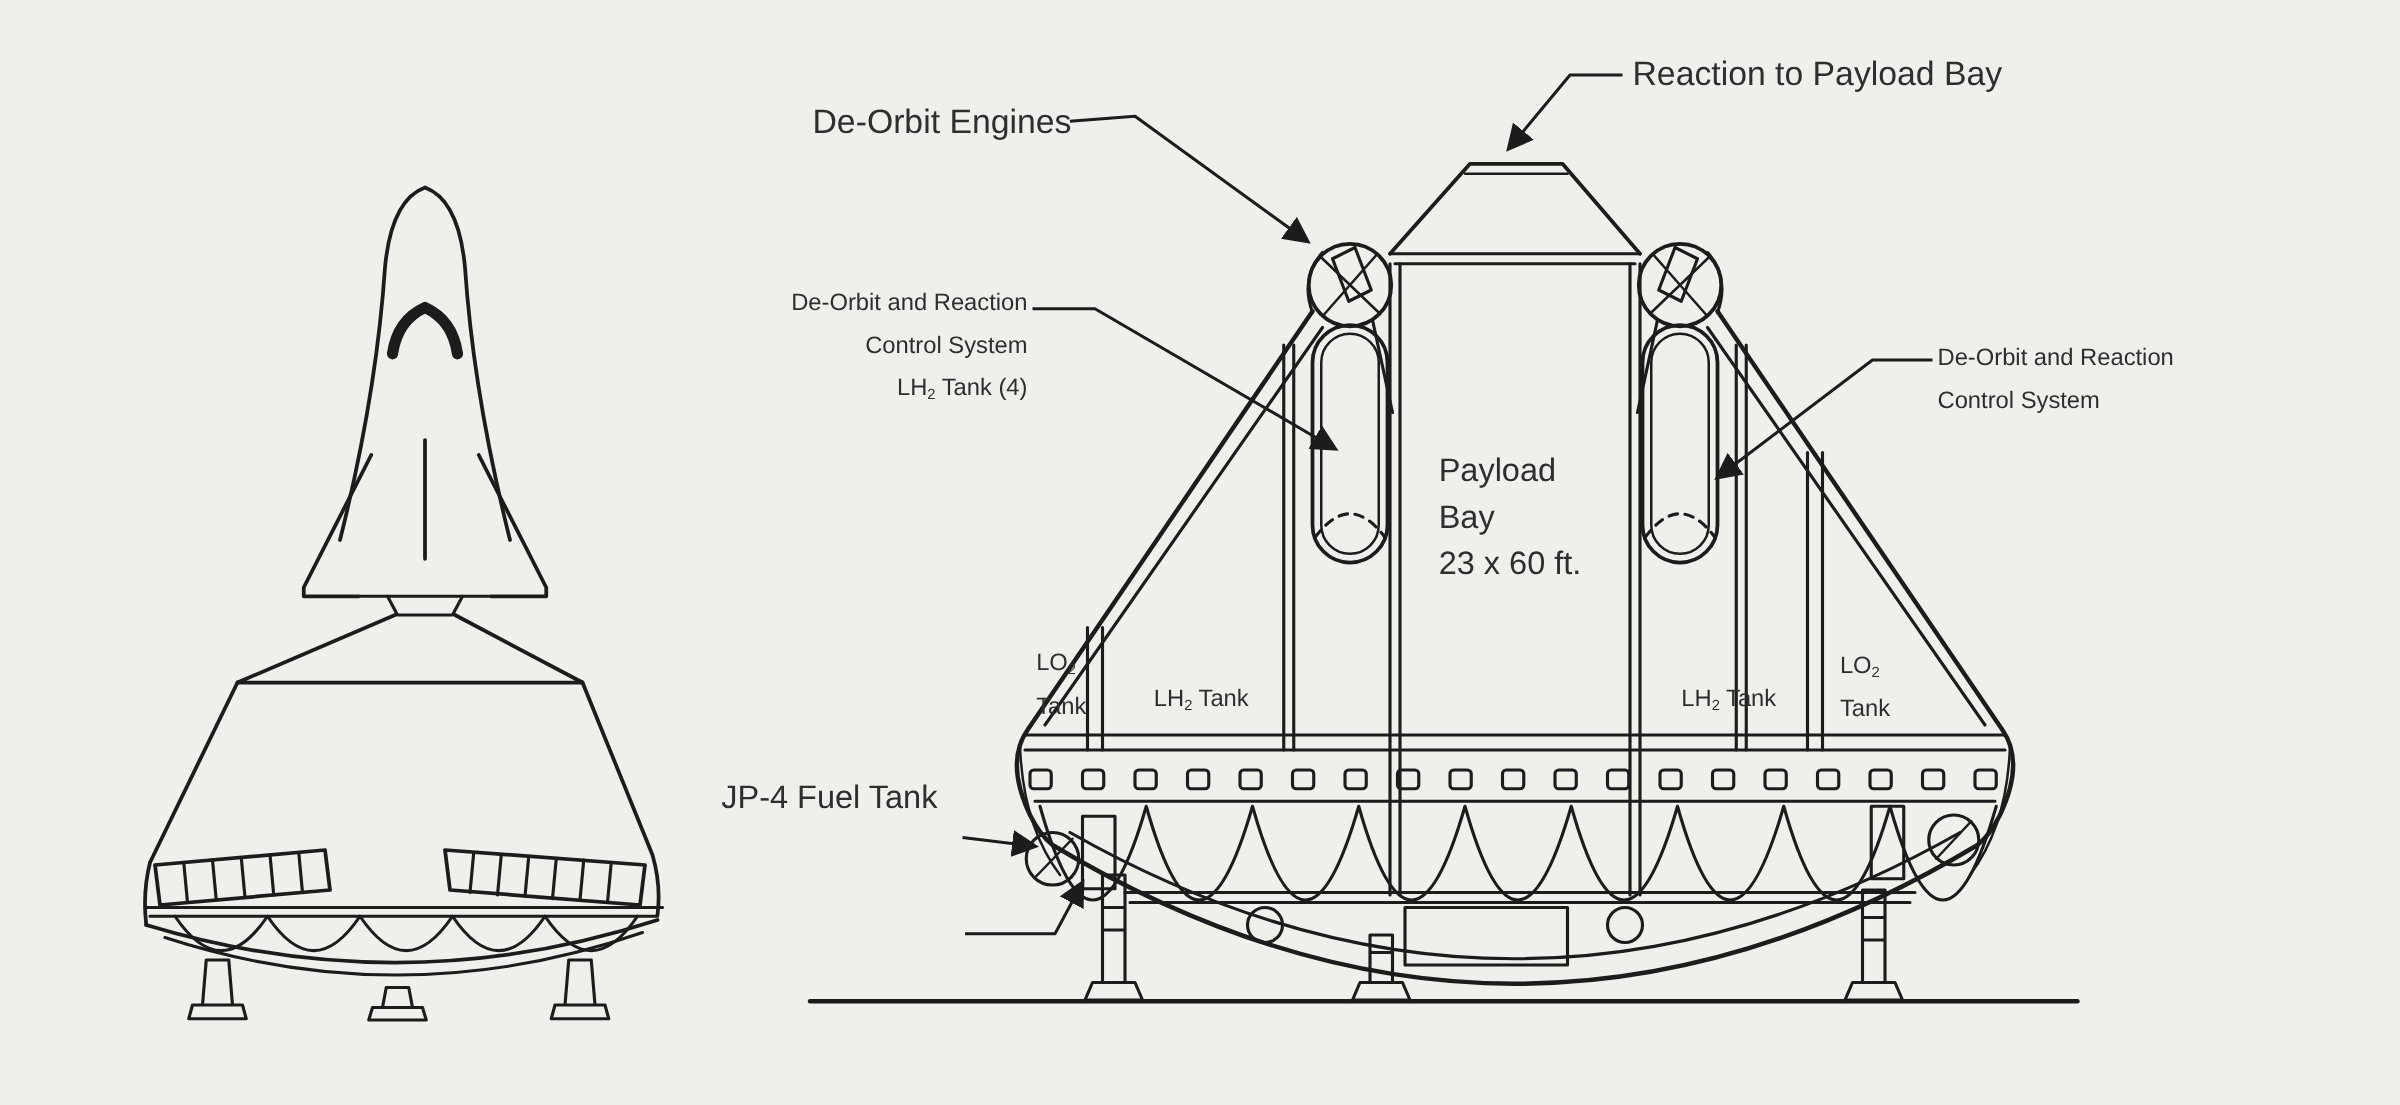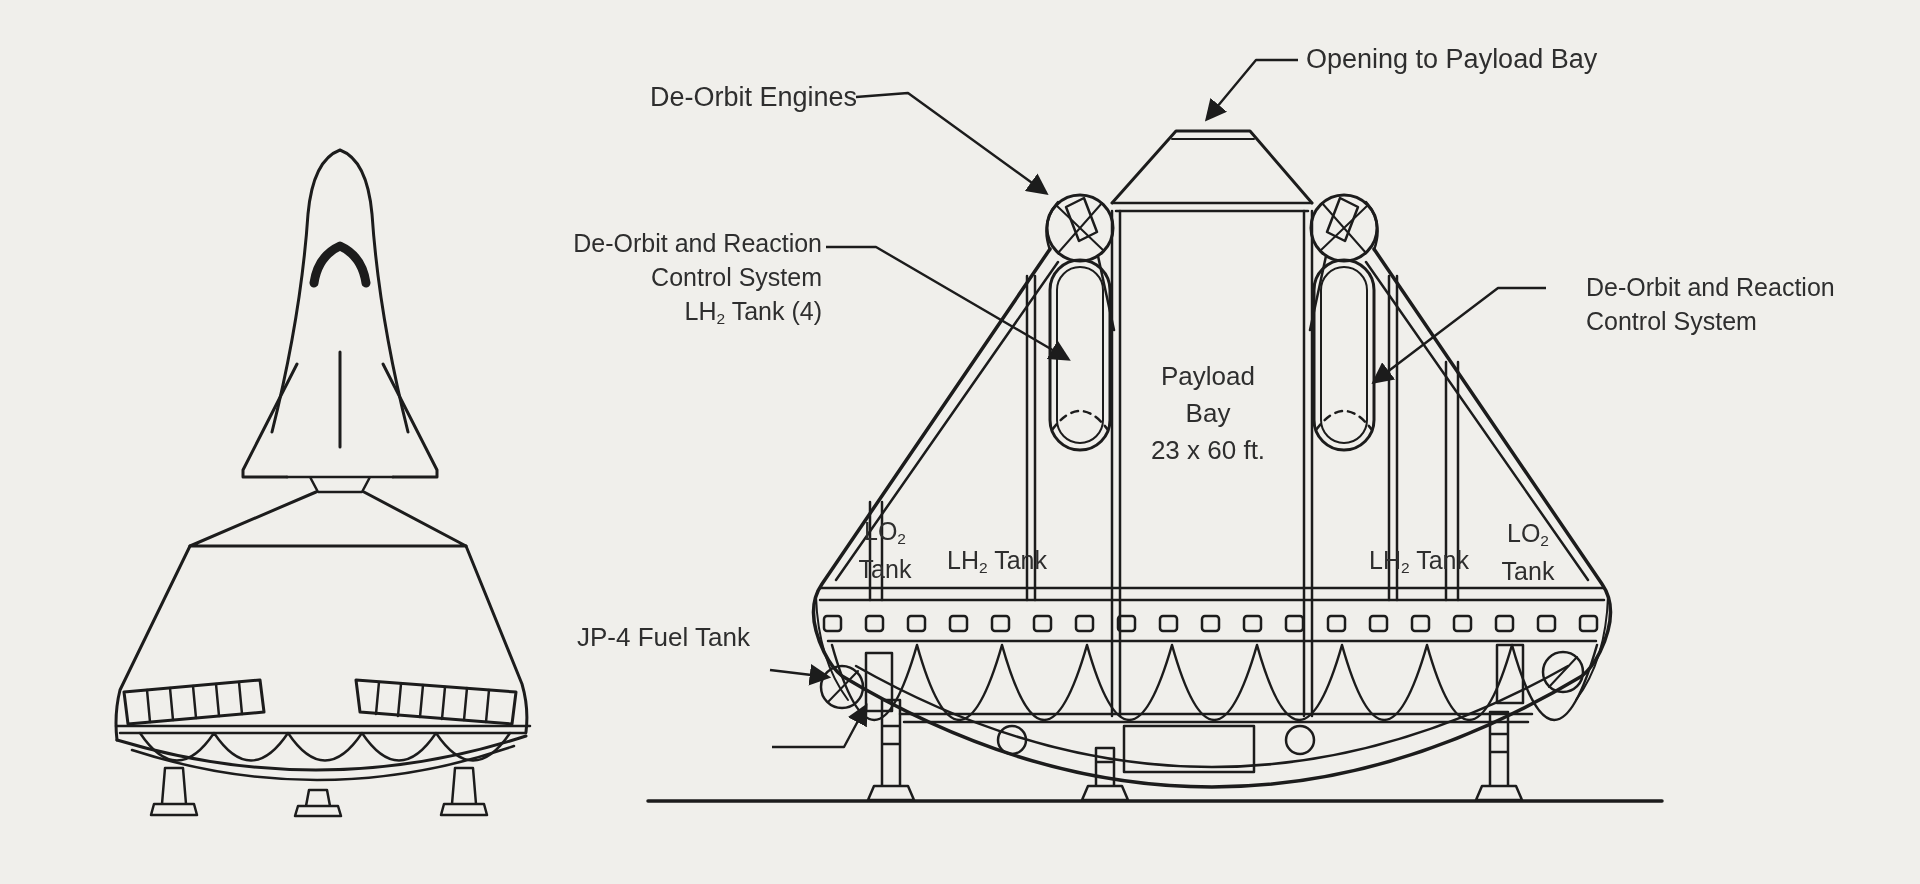--- a/index.html
+++ b/index.html
@@ -1,24 +1,24 @@
 <!DOCTYPE html>
 <html><head>
 <meta charset="utf-8">
 <style>
   html,body{margin:0;padding:0;background:#e8e7e3;}
   #stage{position:relative;width:1920px;height:884px;background:#f0efeb;overflow:hidden;
          font-family:"Liberation Sans", sans-serif;color:#2e2e2e;}
   #lineart{position:absolute;left:0;top:0;width:1920px;height:884px;}
   .lbl{position:absolute;white-space:nowrap;color:#2e2e2e;}
   .c27{font-size:27px;}
-  .c25{font-size:25px;line-height:34px;margin-left:36px;}
+  .c25{font-size:19px;line-height:34px;}
   .c26{font-size:26px;}
   .ra{text-align:right;}
-  .ctr{text-align:center;transform:translateX(-50%);}
+  .ctr{transform:translateX(-50%);}
   .lh30{line-height:30px;}
   .lh32{line-height:32px;}
   .lh37{line-height:37px;}
   .sub{font-size:0.62em;vertical-align:-0.28em;}
 </style>
 </head>
 <body>
 
 <div id="stage">
 
@@ -163,21 +163,21 @@
       <path d="M1298,60 L1256,60 L1207,119" marker-end="url(#arw)"></path>
       <path d="M826,247 L876,247 L1068,359" marker-end="url(#arw)"></path>
       <path d="M1546,288 L1498,288 L1374,382" marker-end="url(#arw)"></path>
       <path d="M770,670 L828,677" marker-end="url(#arw)"></path>
       <path d="M772,747 L844,747 L866,706" marker-end="url(#arw)"></path>
     </g>
   </svg>
 
   <div class="lbl c27" style="left:650px;top:82px">De-Orbit Engines</div>
 
-  <div class="lbl c27" style="left:1306px;top:44px">Opening to Payload Bay</div>
+  <div class="lbl c27" style="left:1306px;top:44px">Reaction to Payload Bay</div>
 
   <div class="lbl c25 ra" style="right:1098px;top:226px">
     <div>De-Orbit and Reaction</div>
     <div>Control System</div>
     <div><span>LH</span><span class="sub">2</span><span> Tank (4)</span></div>
   </div>
 
   <div class="lbl c25" style="left:1550px;top:270px">
     <div>De-Orbit and Reaction</div>
     <div>Control System</div>

